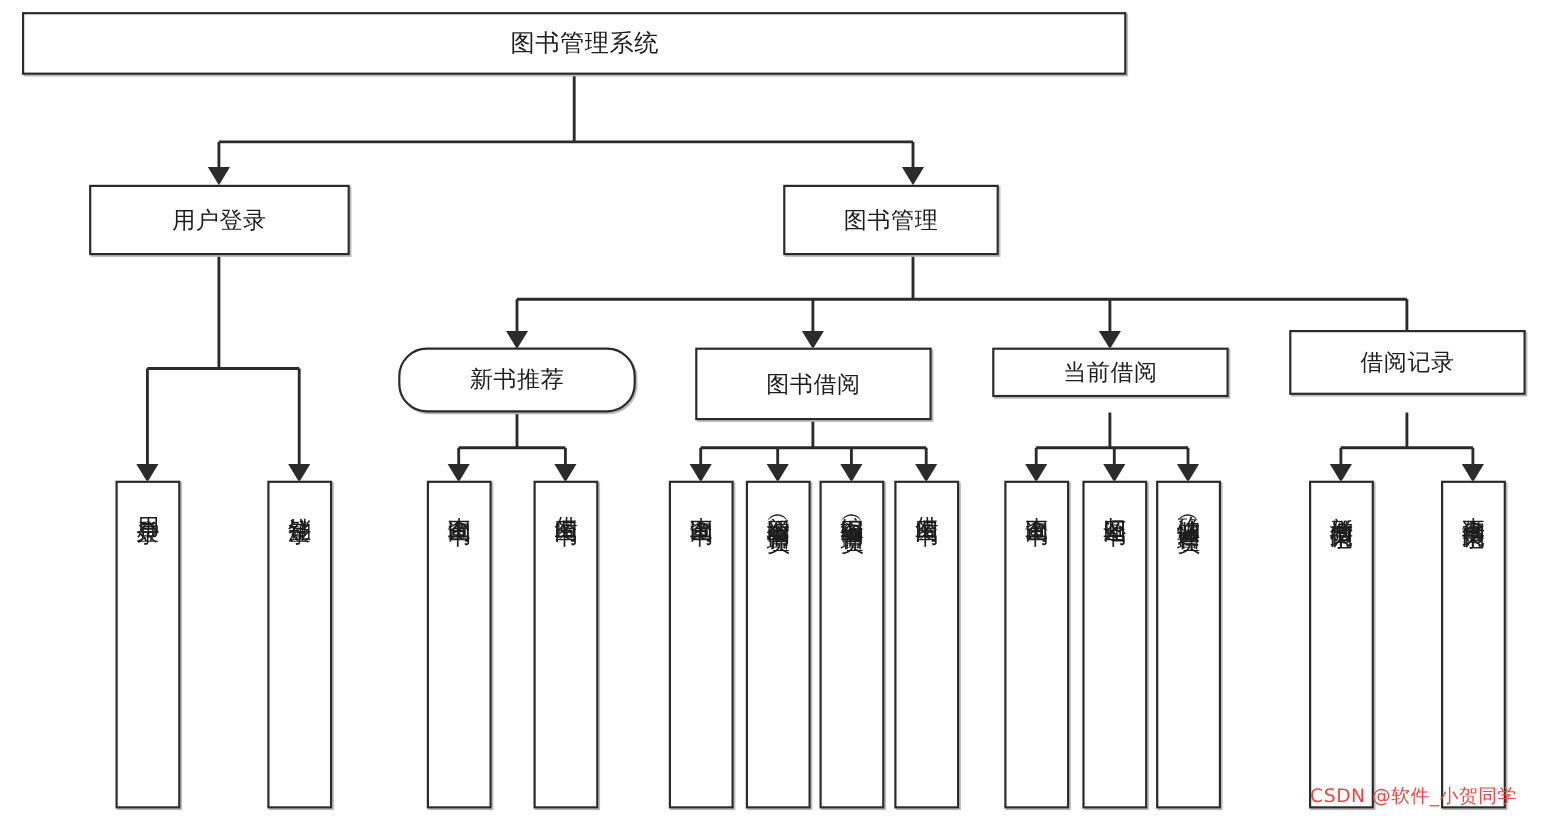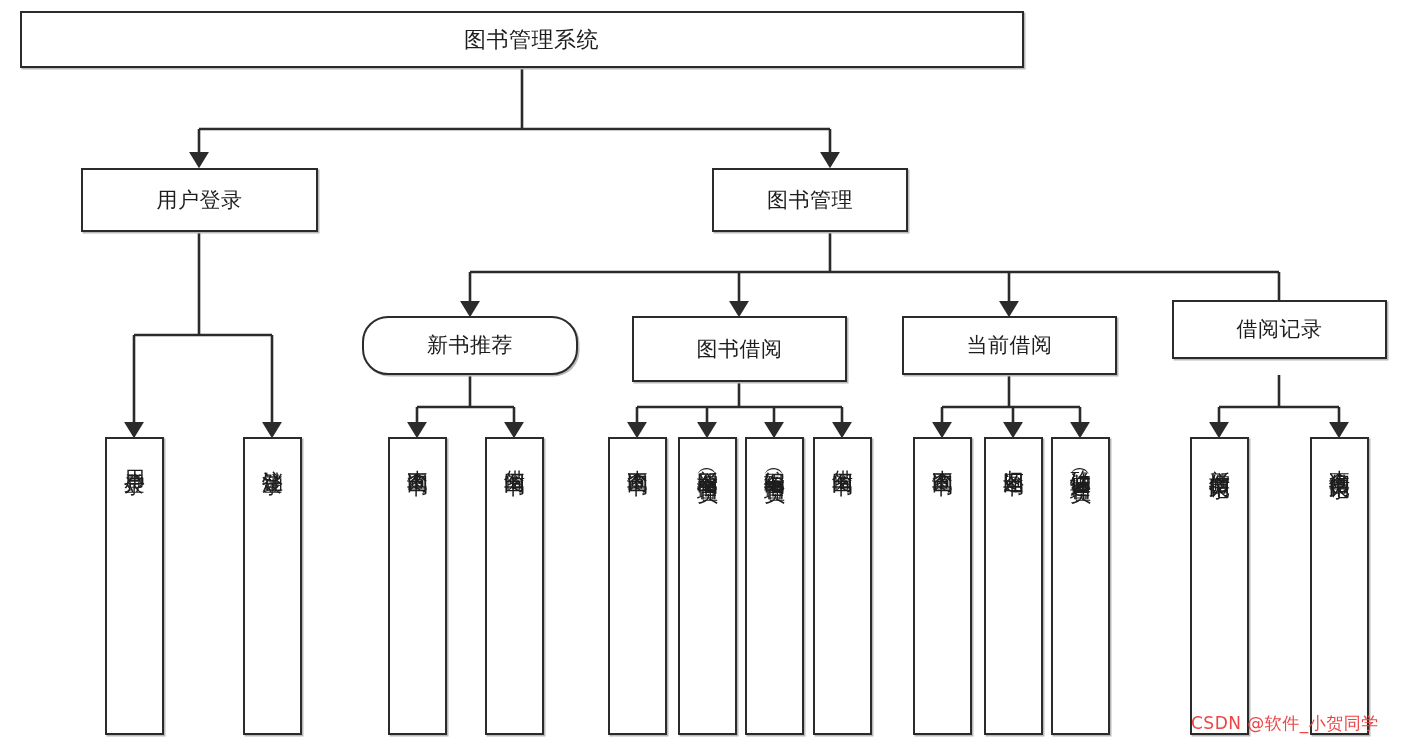--- a/index.html
+++ b/index.html
@@ -129,21 +129,21 @@
   <div class="node" style="left:712px;top:168px;width:196px;height:64px;">
     <span class="label">图书管理</span>
   </div>
 
   <div class="node" style="left:362px;top:316px;width:216px;height:59px;border-radius:26px;">
     <span class="label">新书推荐</span>
   </div>
   <div class="node" style="left:632px;top:316px;width:215px;height:66px;">
     <span class="label">图书借阅</span>
   </div>
-  <div class="node" style="left:902px;top:316px;width:215px;height:59px;text-align:right;">
+  <div class="node" style="left:902px;top:316px;width:215px;height:45px;text-align:right;">
     <span class="label">当前借阅</span>
   </div>
   <div class="node" style="left:1172px;top:300px;width:215px;height:59px;">
     <span class="label">借阅记录</span>
   </div>
 
   <div class="node vertical" style="left:105px;top:437px;width:59px;height:298px;">
     <span class="label">用户登录</span>
   </div>
   <div class="node vertical" style="left:243px;top:437px;width:59px;height:298px;">

